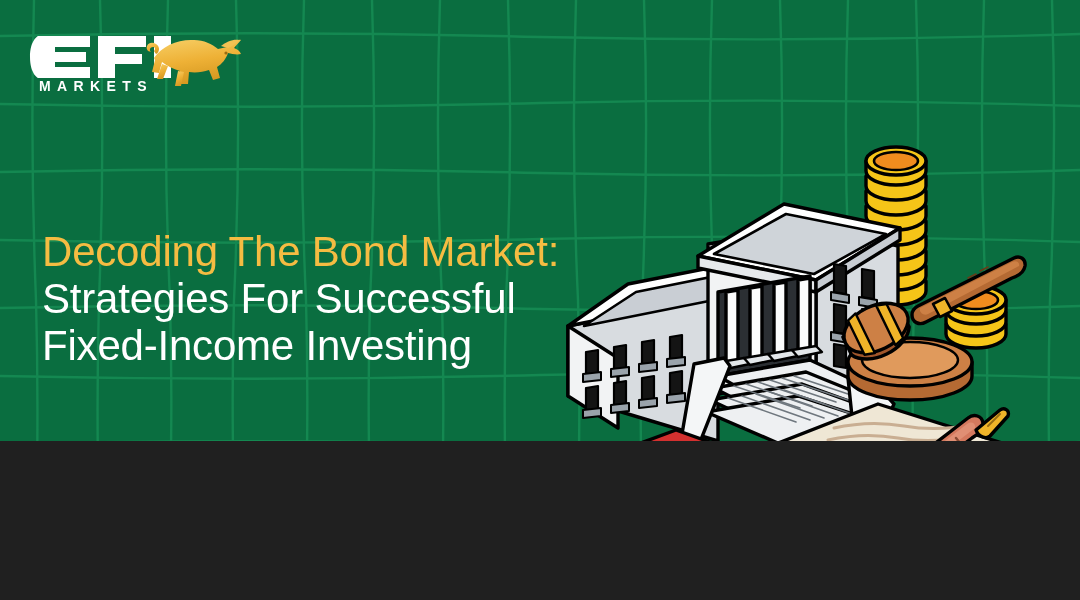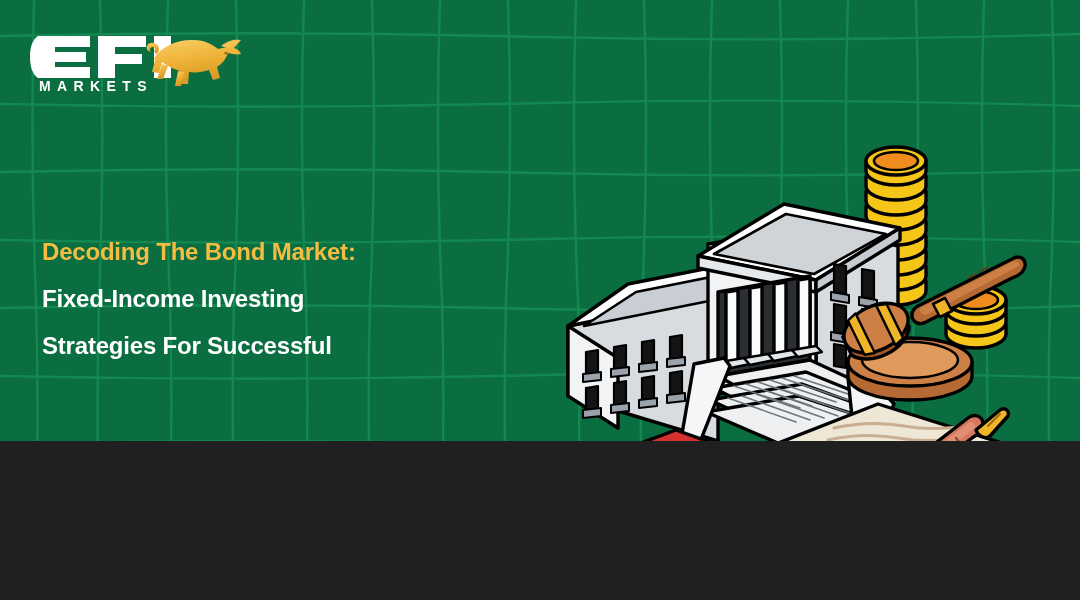--- a/index.html
+++ b/index.html
@@ -31,22 +31,22 @@
   }
   
   .headline {
     position: absolute;
     left: 42px;
     top: 228px;
     width: 520px;
   }
   .headline .line {
     display: block;
-    font-size: 24px;
-    font-weight: bold;
+    font-size: 42px;
+    font-weight: normal;
     line-height: 47px;
     letter-spacing: -0.2px;
     white-space: nowrap;
   }
   .line-accent { color: #f5bc42; }
   .line-plain  { color: #ffffff; }
 
   
   .illustration {
     position: absolute;
@@ -132,22 +132,22 @@
 
         <path d="M150 53 L147 68 L153 68 L156 54 Z" fill="url(#bullgrad)"></path>
 
         <path d="M134 46 L129 61 L135 61 L140 48 Z" fill="url(#bullgrad)"></path>
       </g>
     </svg>
   </div>
 
   <div class="headline">
     <span class="line line-accent">Decoding The Bond Market:</span>
+    <span class="line line-plain">Strategies For Successful</span>
     <span class="line line-plain">Fixed-Income Investing</span>
-    <span class="line line-plain">Strategies For Successful</span>
   </div>
 
   <div class="illustration">
   <svg viewBox="0 0 500 432" width="500" height="432">
     <g stroke="#000000" stroke-width="3.4" stroke-linejoin="round" stroke-linecap="round">
 
       <g>
 
         <g fill="#f5c518">
           <path d="M128 155 L128 165 A30 14 0 0 0 188 165 L188 155 Z" transform="translate(190,30)"></path>

